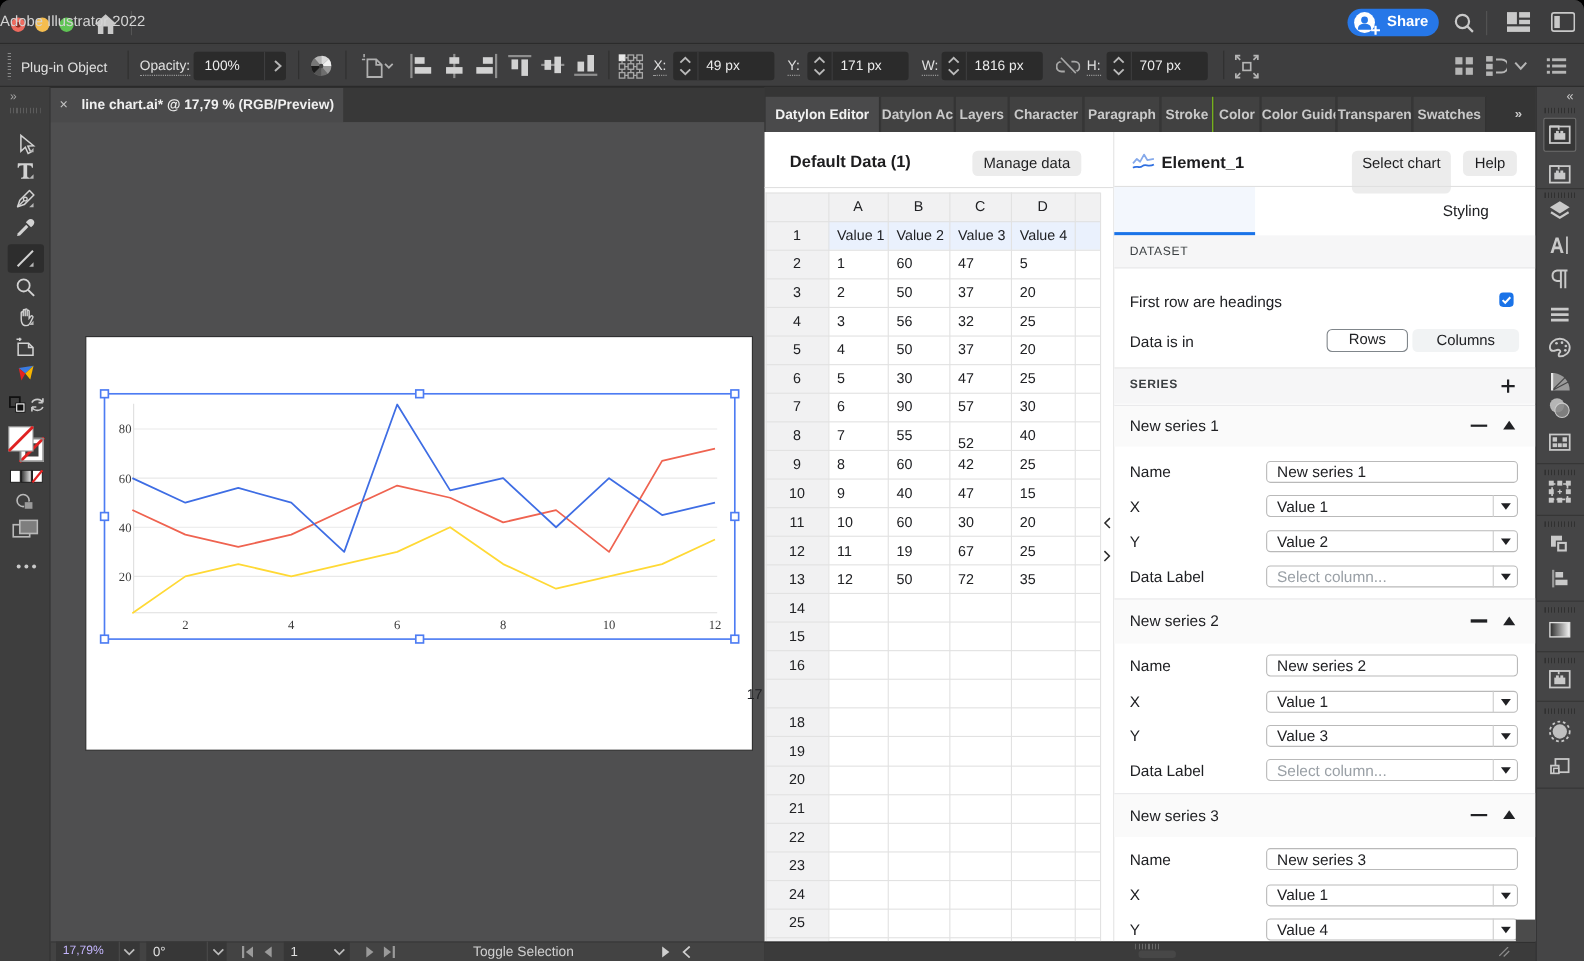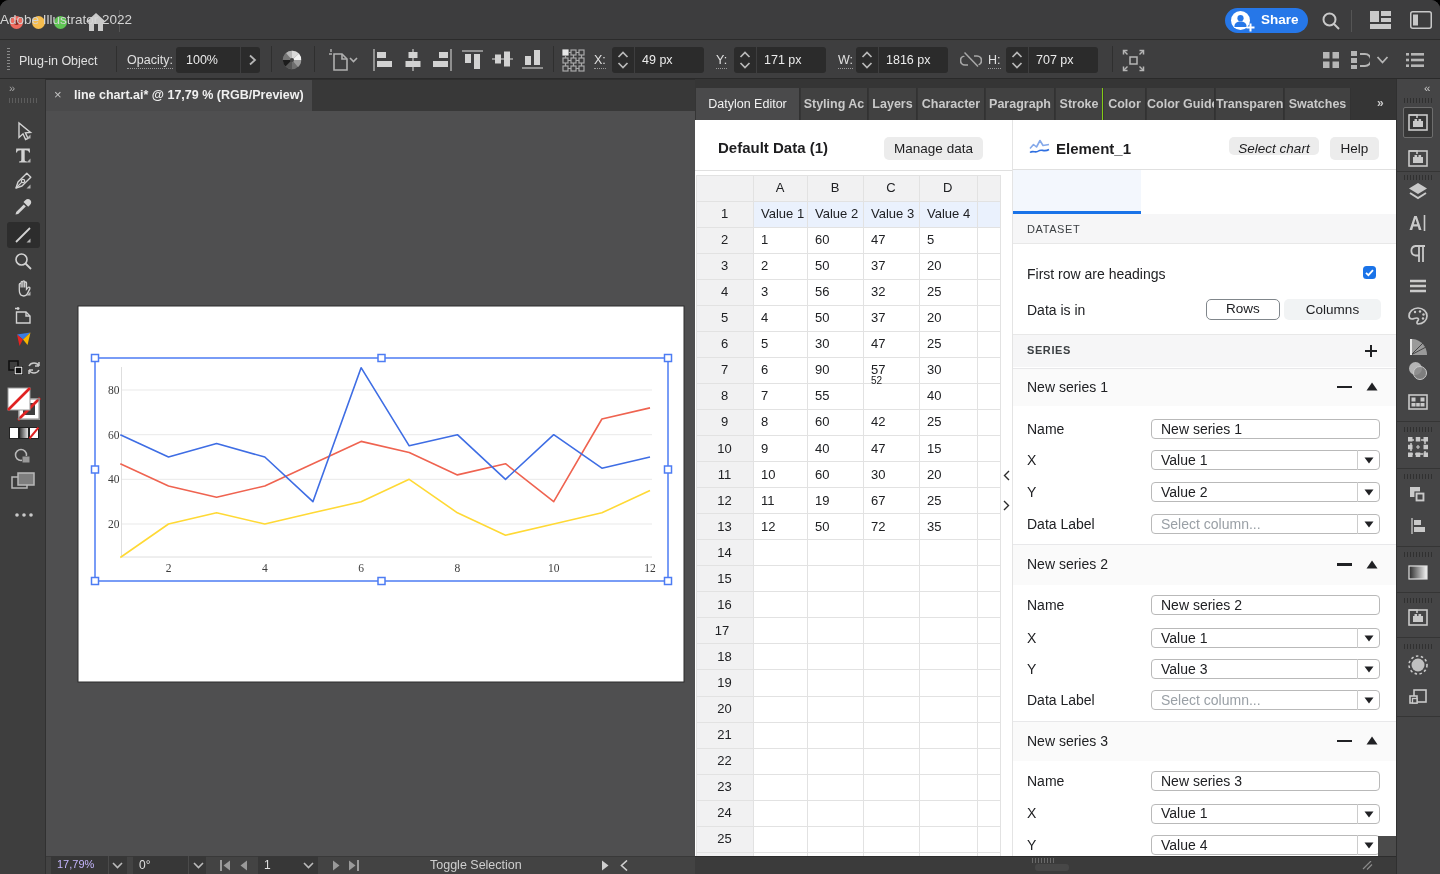--- a/index.html
+++ b/index.html
@@ -361,22 +361,22 @@
     </svg>
 <div class="abs" style="left:430px;top:858px;font-size:12.5px;color:#cfcfcf;">Toggle Selection</div>
 <svg class="abs" style="left:601px;top:860px;" width="9" height="11" viewBox="0 0 9 11">
       <path d="M1 0.5 L7.5 5.5 L1 10.5 Z" fill="#cfcfcf"></path>
     </svg>
 <svg class="abs" style="left:620px;top:860px;" width="8" height="11" viewBox="0 0 8 11">
       <path d="M7 0.5 L1.5 5.5 L7 10.5" fill="none" stroke="#cfcfcf" stroke-width="1.6"></path>
     </svg>
 
 <div class="abs" style="left:695px;top:79px;width:701px;height:795px;background:#353535;"></div>
-<div class="abs" style="left:696px;top:88px;width:104px;height:32px;background:#4a4a4b;border-right:1px solid #323232;overflow:hidden;text-align:center;line-height:32px;font-size:12.5px;font-weight:normal;color:#f2f2f2;white-space:nowrap;">Datylon Editor</div>
-    <div class="abs" style="left:801px;top:88px;width:67px;height:32px;background:#414141;border-right:1px solid #323232;overflow:hidden;text-align:center;line-height:32px;font-size:12.5px;font-weight:bold;color:#c9c9c9;white-space:nowrap;">Styling Ac</div>
+<div class="abs" style="left:696px;top:88px;width:104px;height:32px;background:#4a4a4b;border-right:1px solid #323232;overflow:hidden;text-align:center;line-height:32px;font-size:12.5px;font-weight:bold;color:#f2f2f2;white-space:nowrap;">Datylon Editor</div>
+    <div class="abs" style="left:801px;top:88px;width:67px;height:32px;background:#414141;border-right:1px solid #323232;overflow:hidden;text-align:center;line-height:32px;font-size:12.5px;font-weight:bold;color:#c9c9c9;white-space:nowrap;">Datylon Ac</div>
     <div class="abs" style="left:869px;top:88px;width:48px;height:32px;background:#414141;border-right:1px solid #323232;overflow:hidden;text-align:center;line-height:32px;font-size:12.5px;font-weight:bold;color:#c9c9c9;white-space:nowrap;">Layers</div>
     <div class="abs" style="left:918px;top:88px;width:67px;height:32px;background:#414141;border-right:1px solid #323232;overflow:hidden;text-align:center;line-height:32px;font-size:12.5px;font-weight:bold;color:#c9c9c9;white-space:nowrap;">Character</div>
     <div class="abs" style="left:986px;top:88px;width:69px;height:32px;background:#414141;border-right:1px solid #323232;overflow:hidden;text-align:center;line-height:32px;font-size:12.5px;font-weight:bold;color:#c9c9c9;white-space:nowrap;">Paragraph</div>
     <div class="abs" style="left:1056px;top:88px;width:47px;height:32px;background:#414141;border-right:1px solid #84cc16;overflow:hidden;text-align:center;line-height:32px;font-size:12.5px;font-weight:bold;color:#c9c9c9;white-space:nowrap;">Stroke</div>
     <div class="abs" style="left:1104px;top:88px;width:42px;height:32px;background:#414141;border-right:1px solid #323232;overflow:hidden;text-align:center;line-height:32px;font-size:12.5px;font-weight:bold;color:#c9c9c9;white-space:nowrap;">Color</div>
     <div class="abs" style="left:1147px;top:88px;width:68px;height:32px;background:#414141;border-right:1px solid #323232;overflow:hidden;text-align:center;line-height:32px;font-size:12.5px;font-weight:bold;color:#c9c9c9;white-space:nowrap;">Color Guide</div>
     <div class="abs" style="left:1216px;top:88px;width:68px;height:32px;background:#414141;border-right:1px solid #323232;overflow:hidden;text-align:center;line-height:32px;font-size:12.5px;font-weight:bold;color:#c9c9c9;white-space:nowrap;">Transparenc</div>
     <div class="abs" style="left:1285px;top:88px;width:66px;height:32px;background:#414141;border-right:1px solid #323232;overflow:hidden;text-align:center;line-height:32px;font-size:12.5px;font-weight:bold;color:#c9c9c9;white-space:nowrap;">Swatches</div>
     <div class="abs" style="left:1377px;top:96px;color:#c9c9c9;font-size:12px;font-weight:bold;">»</div>
     <div class="abs" style="left:695px;top:120px;width:701px;height:736px;background:#fff;"></div>
@@ -433,21 +433,21 @@
     <div class="abs" style="left:696px;top:362.3px;width:57px;text-align:center;font-size:13px;color:#202124;">7</div>
     <div class="abs" style="left:696px;top:388.4px;width:57px;text-align:center;font-size:13px;color:#202124;">8</div>
     <div class="abs" style="left:696px;top:414.4px;width:57px;text-align:center;font-size:13px;color:#202124;">9</div>
     <div class="abs" style="left:696px;top:440.5px;width:57px;text-align:center;font-size:13px;color:#202124;">10</div>
     <div class="abs" style="left:696px;top:466.5px;width:57px;text-align:center;font-size:13px;color:#202124;">11</div>
     <div class="abs" style="left:696px;top:492.6px;width:57px;text-align:center;font-size:13px;color:#202124;">12</div>
     <div class="abs" style="left:696px;top:518.6px;width:57px;text-align:center;font-size:13px;color:#202124;">13</div>
     <div class="abs" style="left:696px;top:544.7px;width:57px;text-align:center;font-size:13px;color:#202124;">14</div>
     <div class="abs" style="left:696px;top:570.7px;width:57px;text-align:center;font-size:13px;color:#202124;">15</div>
     <div class="abs" style="left:696px;top:596.8px;width:57px;text-align:center;font-size:13px;color:#202124;">16</div>
-    <div class="abs" style="left:696px;top:622.8px;width:52px;text-align:center;font-size:13px;color:#202124;">17</div>
+    <div class="abs" style="left:660px;top:622.8px;width:52px;text-align:center;font-size:13px;color:#202124;">17</div>
     <div class="abs" style="left:696px;top:648.9px;width:57px;text-align:center;font-size:13px;color:#202124;">18</div>
     <div class="abs" style="left:696px;top:674.9px;width:57px;text-align:center;font-size:13px;color:#202124;">19</div>
     <div class="abs" style="left:696px;top:701.0px;width:57px;text-align:center;font-size:13px;color:#202124;">20</div>
     <div class="abs" style="left:696px;top:727.0px;width:57px;text-align:center;font-size:13px;color:#202124;">21</div>
     <div class="abs" style="left:696px;top:753.1px;width:57px;text-align:center;font-size:13px;color:#202124;">22</div>
     <div class="abs" style="left:696px;top:779.1px;width:57px;text-align:center;font-size:13px;color:#202124;">23</div>
     <div class="abs" style="left:696px;top:805.1px;width:57px;text-align:center;font-size:13px;color:#202124;">24</div>
     <div class="abs" style="left:696px;top:831.2px;width:57px;text-align:center;font-size:13px;color:#202124;">25</div>
     <div class="abs" style="left:761.0px;top:206.0px;font-size:13px;color:#202124;">Value 1</div>
     <div class="abs" style="left:815.0px;top:206.0px;font-size:13px;color:#202124;">Value 2</div>
@@ -472,21 +472,21 @@
     <div class="abs" style="left:761.0px;top:336.2px;font-size:13px;color:#202124;">5</div>
     <div class="abs" style="left:815.0px;top:336.2px;font-size:13px;color:#202124;">30</div>
     <div class="abs" style="left:871.0px;top:336.2px;font-size:13px;color:#202124;">47</div>
     <div class="abs" style="left:927.0px;top:336.2px;font-size:13px;color:#202124;">25</div>
     <div class="abs" style="left:761.0px;top:362.3px;font-size:13px;color:#202124;">6</div>
     <div class="abs" style="left:815.0px;top:362.3px;font-size:13px;color:#202124;">90</div>
     <div class="abs" style="left:871.0px;top:362.3px;font-size:13px;color:#202124;">57</div>
     <div class="abs" style="left:927.0px;top:362.3px;font-size:13px;color:#202124;">30</div>
     <div class="abs" style="left:761.0px;top:388.4px;font-size:13px;color:#202124;">7</div>
     <div class="abs" style="left:815.0px;top:388.4px;font-size:13px;color:#202124;">55</div>
-    <div class="abs" style="left:871.0px;top:375px;font-size:10px;color:#202124;">52</div>
+    <div class="abs" style="left:871.0px;top:395px;font-size:13px;color:#202124;">52</div>
     <div class="abs" style="left:927.0px;top:388.4px;font-size:13px;color:#202124;">40</div>
     <div class="abs" style="left:761.0px;top:414.4px;font-size:13px;color:#202124;">8</div>
     <div class="abs" style="left:815.0px;top:414.4px;font-size:13px;color:#202124;">60</div>
     <div class="abs" style="left:871.0px;top:414.4px;font-size:13px;color:#202124;">42</div>
     <div class="abs" style="left:927.0px;top:414.4px;font-size:13px;color:#202124;">25</div>
     <div class="abs" style="left:761.0px;top:440.5px;font-size:13px;color:#202124;">9</div>
     <div class="abs" style="left:815.0px;top:440.5px;font-size:13px;color:#202124;">40</div>
     <div class="abs" style="left:871.0px;top:440.5px;font-size:13px;color:#202124;">47</div>
     <div class="abs" style="left:927.0px;top:440.5px;font-size:13px;color:#202124;">15</div>
     <div class="abs" style="left:761.0px;top:466.5px;font-size:13px;color:#202124;">10</div>
@@ -507,25 +507,26 @@
     </svg>
 <svg class="abs" style="left:1003px;top:500px;" width="7" height="11" viewBox="0 0 7 11">
       <path d="M1 1 L5.5 5.5 L1 10" fill="none" stroke="#2b2b2b" stroke-width="1.4"></path>
     </svg>
 
 <svg class="abs" style="left:1029px;top:139px;" width="21" height="16" viewBox="0 0 21 16">
 <path d="M1 9.5 L4.5 5.5 L7.5 8 L11 1.5 L14 6.5 L20 5.5" fill="none" stroke="#85a9ea" stroke-width="1.6" stroke-linejoin="round"></path>
 <path d="M1 13.5 C4 11 6.5 14.5 9.5 12 C12.5 9.5 15 13.5 20 10.5" fill="none" stroke="#2f6fe0" stroke-width="1.6"></path>
     </svg>
 <div class="abs" style="left:1056px;top:140px;font-size:15px;font-weight:bold;color:#1d1d1f;">Element_1</div>
-<div class="abs" style="left:1229px;top:137px;width:90px;height:18px;background:#ececec;border-radius:5px;text-align:center;line-height:23px;font-size:13.5px;color:#1d1d1f;font-style:italic;">Select chart</div>
+<div class="abs" style="left:1229px;top:137px;width:90px;height:39px;background:#ececec;border-radius:5px;text-align:center;line-height:23px;font-size:13.5px;color:#1d1d1f;">Select chart</div>
 <div class="abs" style="left:1330px;top:137px;width:49px;height:23px;background:#ececec;border-radius:5px;text-align:center;line-height:23px;font-size:13.5px;color:#1d1d1f;">Help</div>
 <div class="abs" style="left:1013px;top:169px;width:383px;height:1px;background:#e0e0e0;"></div>
 <div class="abs" style="left:1013px;top:170px;width:128px;height:43px;background:#f3f7fd;"></div>
 <div class="abs" style="left:1013px;top:211px;width:128px;height:3px;background:#1a73e8;"></div>
+<div class="abs" style="left:1269px;top:170px;width:127px;height:43px;line-height:43px;text-align:center;font-size:14px;color:#202124;">Styling</div>
 <div class="abs" style="left:1013px;top:214px;width:383px;height:30px;background:#f6f6f7;border-bottom:1px solid #e8e8e8;"></div>
 <div class="abs" style="left:1027px;top:223px;font-size:11px;font-weight:normal;letter-spacing:0.6px;color:#3c4043;">DATASET</div>
 <div class="abs" style="left:1027px;top:266px;font-size:14px;color:#202124;">First row are headings</div>
 <div class="abs" style="left:1363px;top:266px;width:13px;height:13px;background:#1a73e8;border-radius:3.5px;"></div>
 <svg class="abs" style="left:1363px;top:266px;" width="13" height="13" viewBox="0 0 13 13">
       <path d="M3 6.8 L5.4 9.2 L10 4.2" fill="none" stroke="#fff" stroke-width="1.8"></path>
     </svg>
 <div class="abs" style="left:1027px;top:302px;font-size:14px;color:#202124;">Data is in</div>
 <div class="abs" style="left:1206px;top:299px;width:74px;height:21px;background:#fff;border:1.5px solid #80868b;border-radius:5px;text-align:center;line-height:18px;font-size:13.5px;color:#202124;">Rows</div>
 <div class="abs" style="left:1284px;top:299px;width:97px;height:21px;background:#f1f3f4;border-radius:5px;text-align:center;line-height:21px;font-size:13.5px;color:#202124;">Columns</div>

